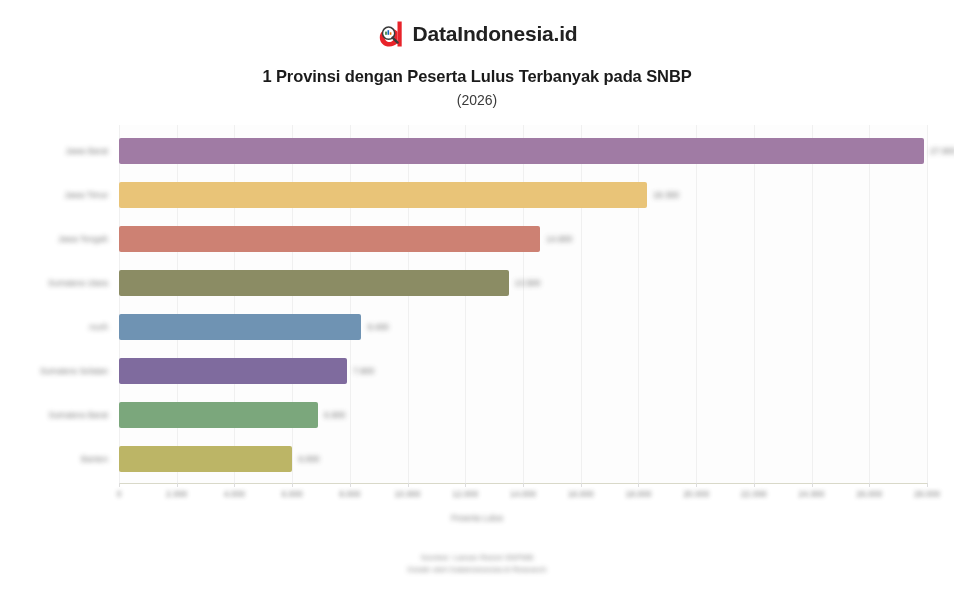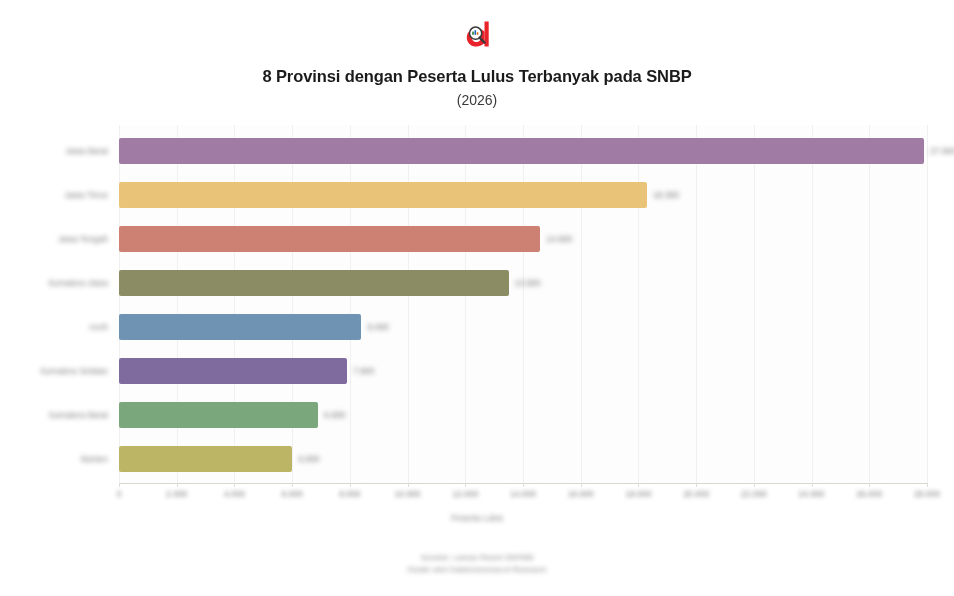--- a/index.html
+++ b/index.html
@@ -212,23 +212,24 @@
       <path d="M20.5 1.5 h4.2 v25 h-4.2 z" fill="#e8232a"></path>
       <path d="M12.4 8.2 c-5.4 0-9.6 4.0-9.6 9.2 s4.2 9.2 9.6 9.2 c3.2 0 6.1-1.4 8.1-3.6 v-11.2 c-2.0-2.2-4.9-3.6-8.1-3.6 z
                m0 4.6 c2.6 0 4.7 2.1 4.7 4.6 s-2.1 4.6-4.7 4.6 s-4.7-2.1-4.7-4.6 s2.1-4.6 4.7-4.6 z" fill="#e8232a"></path>
       <circle cx="11.6" cy="13.2" r="6.1" fill="#ffffff" stroke="#3a3a3a" stroke-width="1.5"></circle>
       <rect x="8.2" y="11.6" width="1.6" height="3.2" fill="#2e7d32"></rect>
       <rect x="10.5" y="10.2" width="1.6" height="4.6" fill="#1565c0"></rect>
       <rect x="12.8" y="12.3" width="1.6" height="2.5" fill="#ef6c00"></rect>
       <line x1="15.6" y1="17.6" x2="20.6" y2="22.6" stroke="#3a3a3a" stroke-width="2.4" stroke-linecap="round"></line>
     </svg>
   </span>
+  <span class="brand-name">DataIndonesia.id</span>
 </div>
 
-<div class="chart-title">8 Provinsi dengan Peserta Lulus Terbanyak pada SNBP</div>
+<div class="chart-title">1 Provinsi dengan Peserta Lulus Terbanyak pada SNBP</div>
 <div class="chart-subtitle">(2026)</div>
 
 <div class="plot-wrap">
   <div class="plot-bg"></div>
   <div class="gridlines" id="gridlines">
       <div class="gridline" style="left: 119px;"></div>
       <div class="gridline" style="left: 176.714px;"></div>
       <div class="gridline" style="left: 234.429px;"></div>
       <div class="gridline" style="left: 292.143px;"></div>
       <div class="gridline" style="left: 349.857px;"></div>

